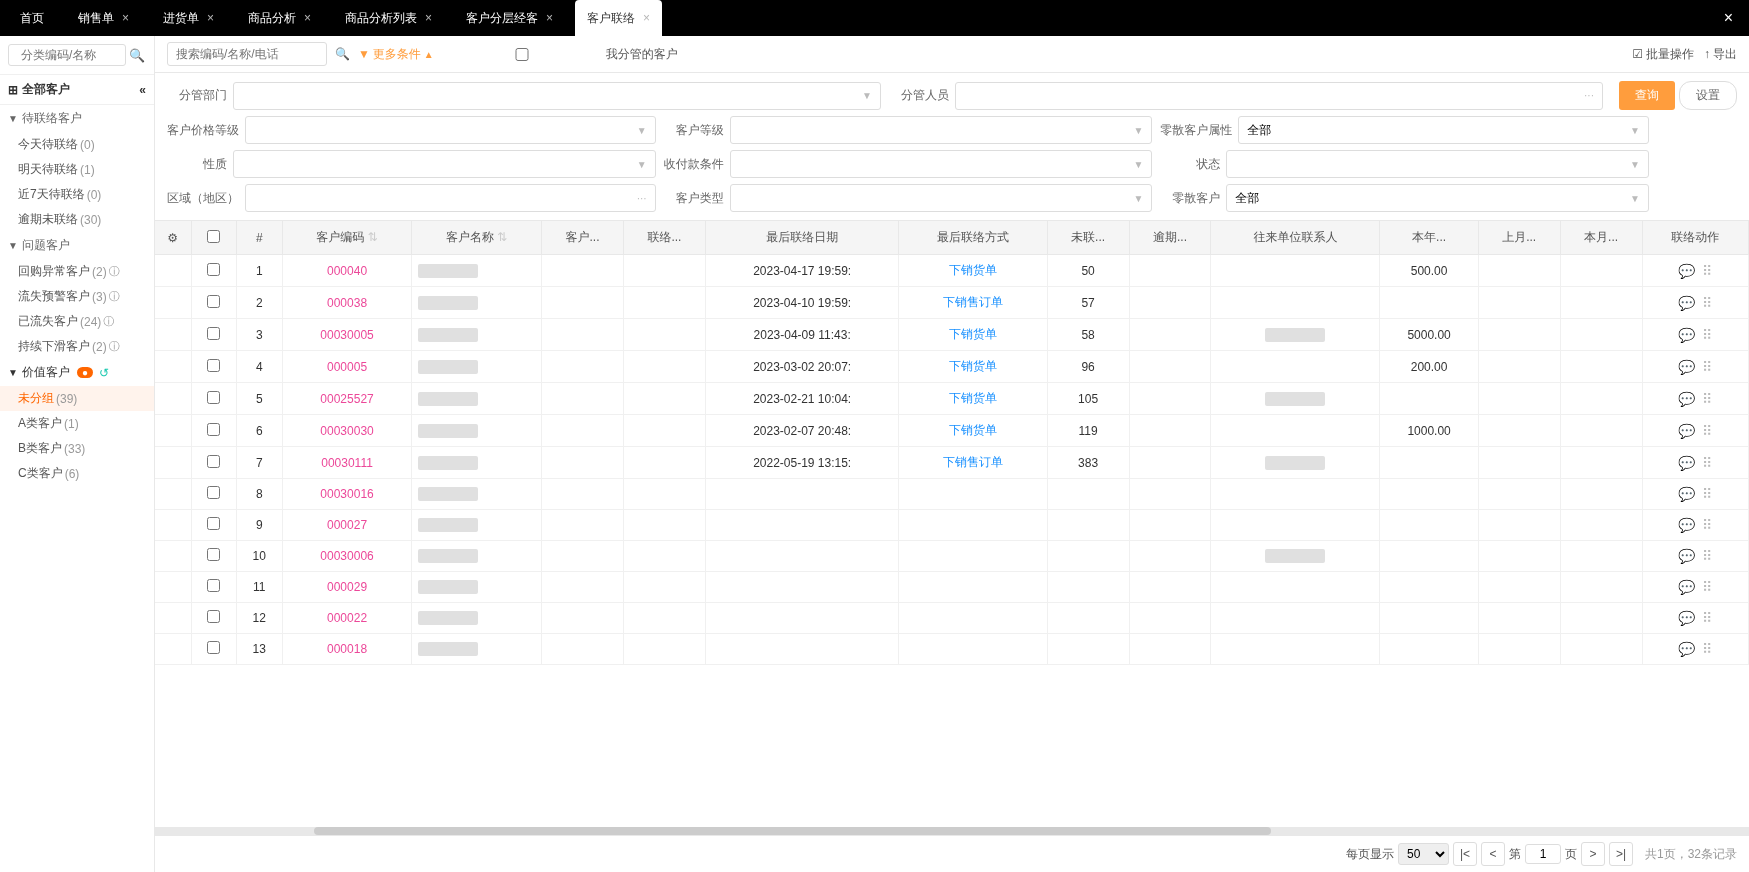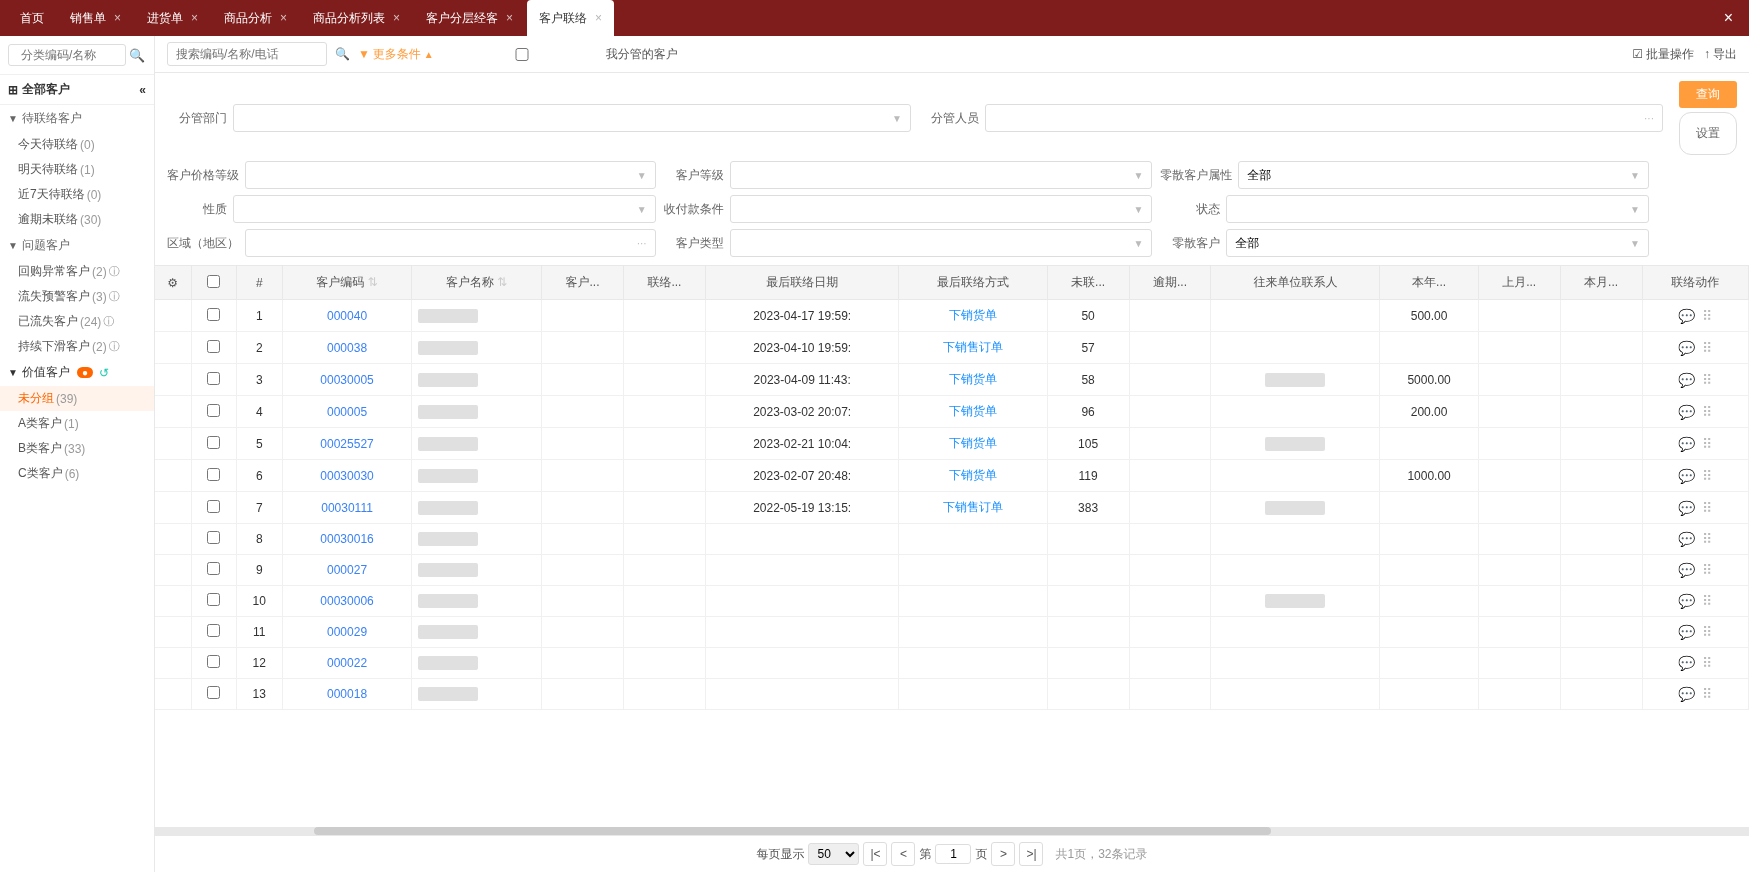--- a/index.html
+++ b/index.html
@@ -1,25 +1,25 @@
 <!DOCTYPE html>
 <html><head>
   <meta charset="utf-8">
   <style>
     * { box-sizing: border-box; margin: 0; padding: 0; font-family: 'Microsoft YaHei', Arial, sans-serif; font-size: 12px; }
     body { background: #f5f5f5; overflow: hidden; }
 
     
     .top-nav {
-      background: #7f1d1d;
+      background: #000000;
       display: flex;
       align-items: center;
       height: 36px;
       padding: 0 8px;
-      gap: 2px;
+      gap: 10px;
     }
     .nav-tab {
       display: flex;
       align-items: center;
       padding: 0 12px;
       height: 36px;
       color: #fff;
       cursor: pointer;
       white-space: nowrap;
       font-size: 13px;
@@ -199,38 +199,38 @@
       outline: none;
       display: flex;
       align-items: center;
       justify-content: space-between;
       cursor: pointer;
       min-height: 28px;
     }
     .filter-input .arrow { color: #bbb; font-size: 10px; }
     .filter-actions {
       display: flex;
-      flex-direction: column;
+      flex-direction: row;
       gap: 4px;
       margin-left: 8px;
     }
     .btn-query {
       background: #ff9d3d;
       color: #fff;
       border: none;
       padding: 5px 16px;
       border-radius: 3px;
       cursor: pointer;
       font-size: 12px;
     }
     .btn-reset {
       background: #fff;
       color: #666;
       border: 1px solid #ddd;
-      padding: 12px 16px;
+      padding: 5px 16px;
       border-radius: 12px;
       cursor: pointer;
       font-size: 12px;
     }
 
     
     .table-container {
       flex: 1;
       overflow: auto;
       background: #fff;
@@ -257,21 +257,21 @@
     tbody tr {
       border-bottom: 1px solid #f0f0f0;
     }
     tbody td {
       padding: 7px 6px;
       border-right: 1px solid #f0f0f0;
       text-align: center;
       color: #333;
       white-space: nowrap;
     }
-    tbody td.customer-code { color: #3b82f6; }
+    tbody td.customer-code { color: #ec4899; }
     tbody td.customer-name { text-align: left; }
     .blurred {
       background: #e0e0e0;
       border-radius: 2px;
       color: transparent;
       display: inline-block;
       min-width: 60px;
       height: 14px;
     }
     .link-text {
@@ -292,21 +292,21 @@
       font-size: 14px;
     }
 
     
     .footer {
       background: #fff;
       border-top: 1px solid #e8e8e8;
       padding: 6px 12px;
       display: flex;
       align-items: center;
-      justify-content: center;
+      justify-content: flex-end;
       gap: 8px;
     }
     .pagination {
       display: flex;
       align-items: center;
       gap: 4px;
       color: #555;
     }
     .page-size-select {
       border: 1px solid #ddd;

